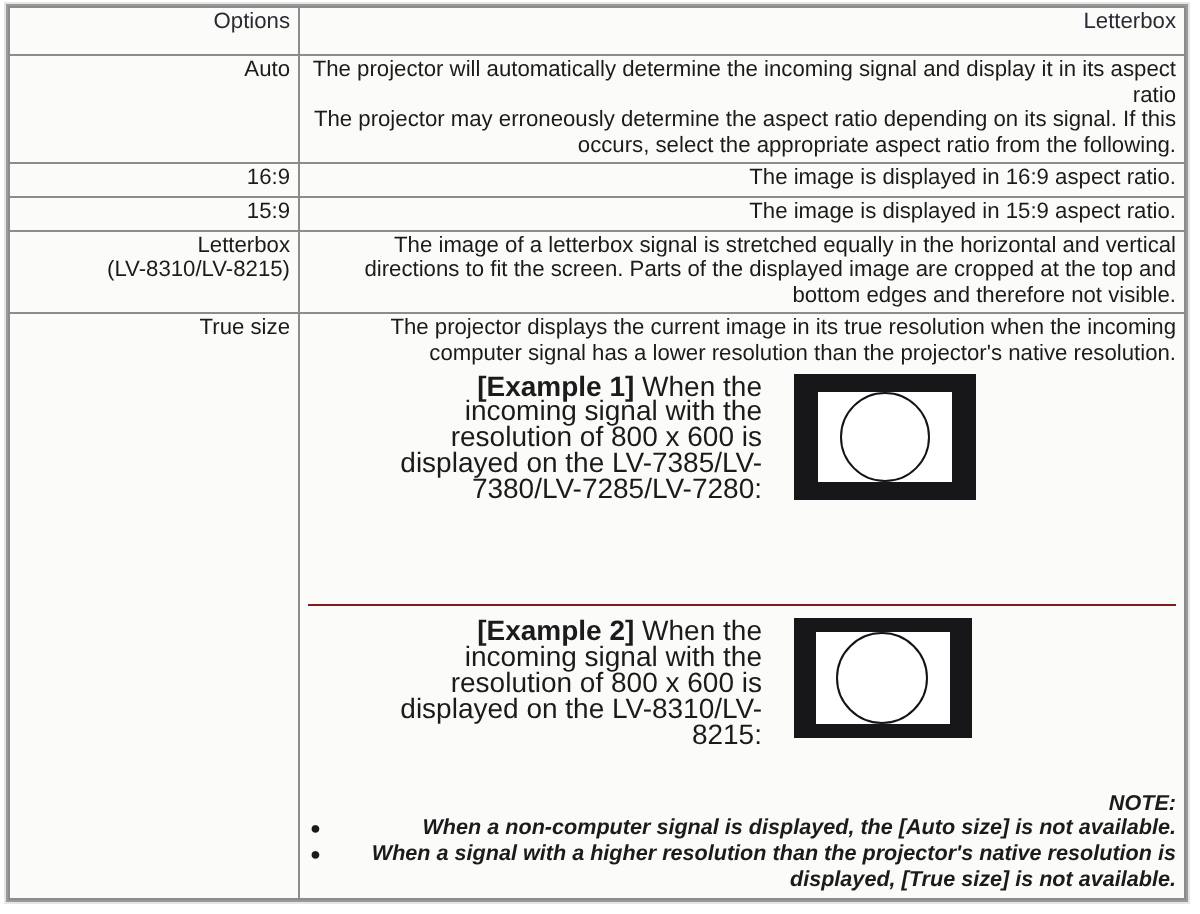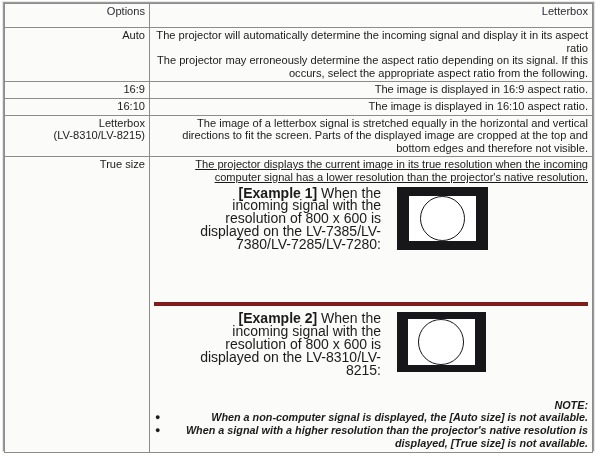--- a/index.html
+++ b/index.html
@@ -76,34 +76,33 @@
     margin: 0;
   }
 
   
   td.truesize {
     padding-bottom: 3px;
   }
 
   .ts-intro {
     margin: 0 0 6px 0;
-    text-decoration: underline;
   }
 
   .examples {
     margin: 0 0 2px 0;
   }
 
   .example-row {
     display: flex;
     align-items: flex-start;
     padding: 3px 0 4px 0;
   }
   .example-row.second {
-    border-top: 4px solid #7f1d1d;
+    border-top: 1px solid #7f1d1d;
     padding-top: 6px;
     margin-top: 47px;
   }
 
   .ex-text {
     width: 196px;
     margin-left: 31px;
     font-size: 14px;
     line-height: 12.9px;
   }
@@ -201,27 +200,27 @@
         </tr>
 
 
         <tr>
           <td class="opt">16:9</td>
           <td class="fn">
             <p>The image is displayed in 16:9 aspect ratio.</p>
           </td>
         </tr>
 
-
-        <tr>
-          <td class="opt">16:10</td>
-          <td class="fn">
-            <p>The image is displayed in 16:10 aspect ratio.</p>
-          </td>
-        </tr>
+        <tr>
+          <td class="opt">15:9</td>
+          <td class="fn">
+            <p>The image is displayed in 15:9 aspect ratio.</p>
+          </td>
+        </tr>
+
 
 
         <tr>
           <td class="opt">Letterbox
 (LV-8310/LV-8215)</td>
           <td class="fn">
             <p>The image of a letterbox signal is stretched equally in the horizontal and vertical directions to fit the screen. Parts of the displayed image are cropped at the top and bottom edges and therefore not visible.</p>
           </td>
         </tr>
 

